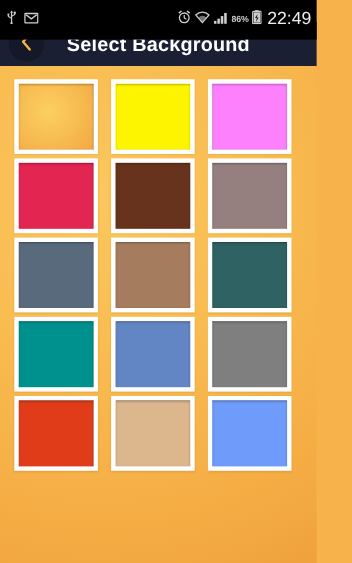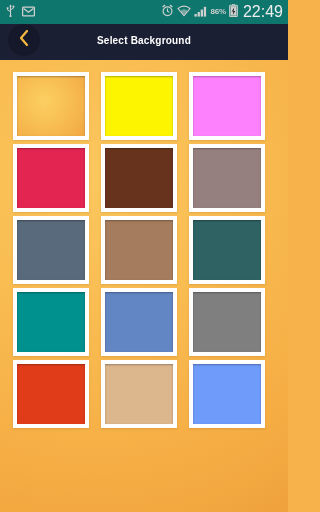--- a/index.html
+++ b/index.html
@@ -10,22 +10,22 @@
     overflow:hidden;
   }
   body {
     position:relative;
     background:#f7b24c;
   }
 
   
   #status-bar {
     position:absolute; top:0; left:0;
-    width:288px; height:24px;
-    background:#0f766e;
+    width:288px; height:36px;
+    background:#000000;
     display:flex; align-items:center;
     padding:0 5px;
     z-index:30;
   }
   .sb-left { display:flex; align-items:center; gap:6px; }
   .sb-right { display:flex; align-items:center; gap:3px; margin-left:auto; }
   .sb-ico { display:block; }
   .sb-pct {
     color:#cfcfcf; font-size:8px; font-weight:bold;
     letter-spacing:-0.2px; line-height:1;
@@ -47,21 +47,21 @@
     width:32px; height:32px;
     border-radius:50%;
     background:#141829;
     display:flex; align-items:center; justify-content:center;
     cursor:pointer;
   }
   #app-title {
     position:absolute; left:0; top:0;
     width:288px; height:40px;
     display:flex; align-items:center; justify-content:center;
-    color:#ffffff; font-size:10px; font-weight:bold;
+    color:#ffffff; font-size:18px; font-weight:bold;
     letter-spacing:0.2px;
     pointer-events:none;
   }
 
   
   #content {
     position:absolute; top:60px; left:0;
     width:288px; height:452px;
     background:
       radial-gradient(circle at 32% 26%, #fbc75e 0%, #f9bd52 34%, #f5ad44 76%, #f0a23c 100%);

